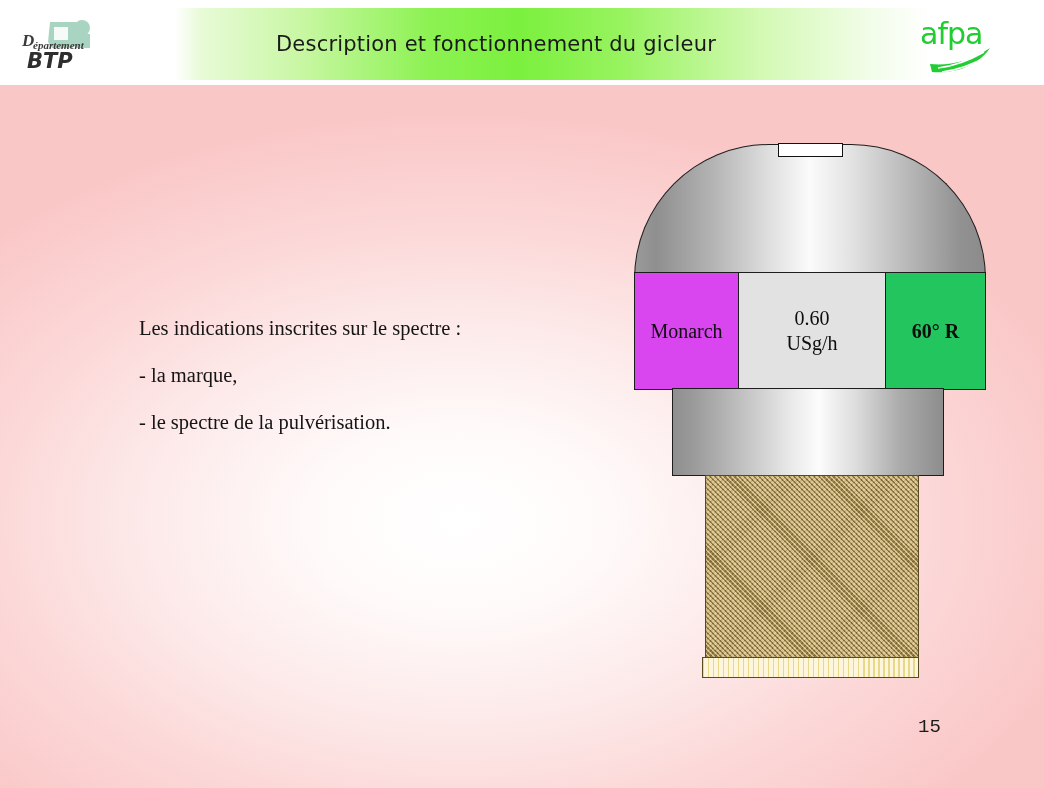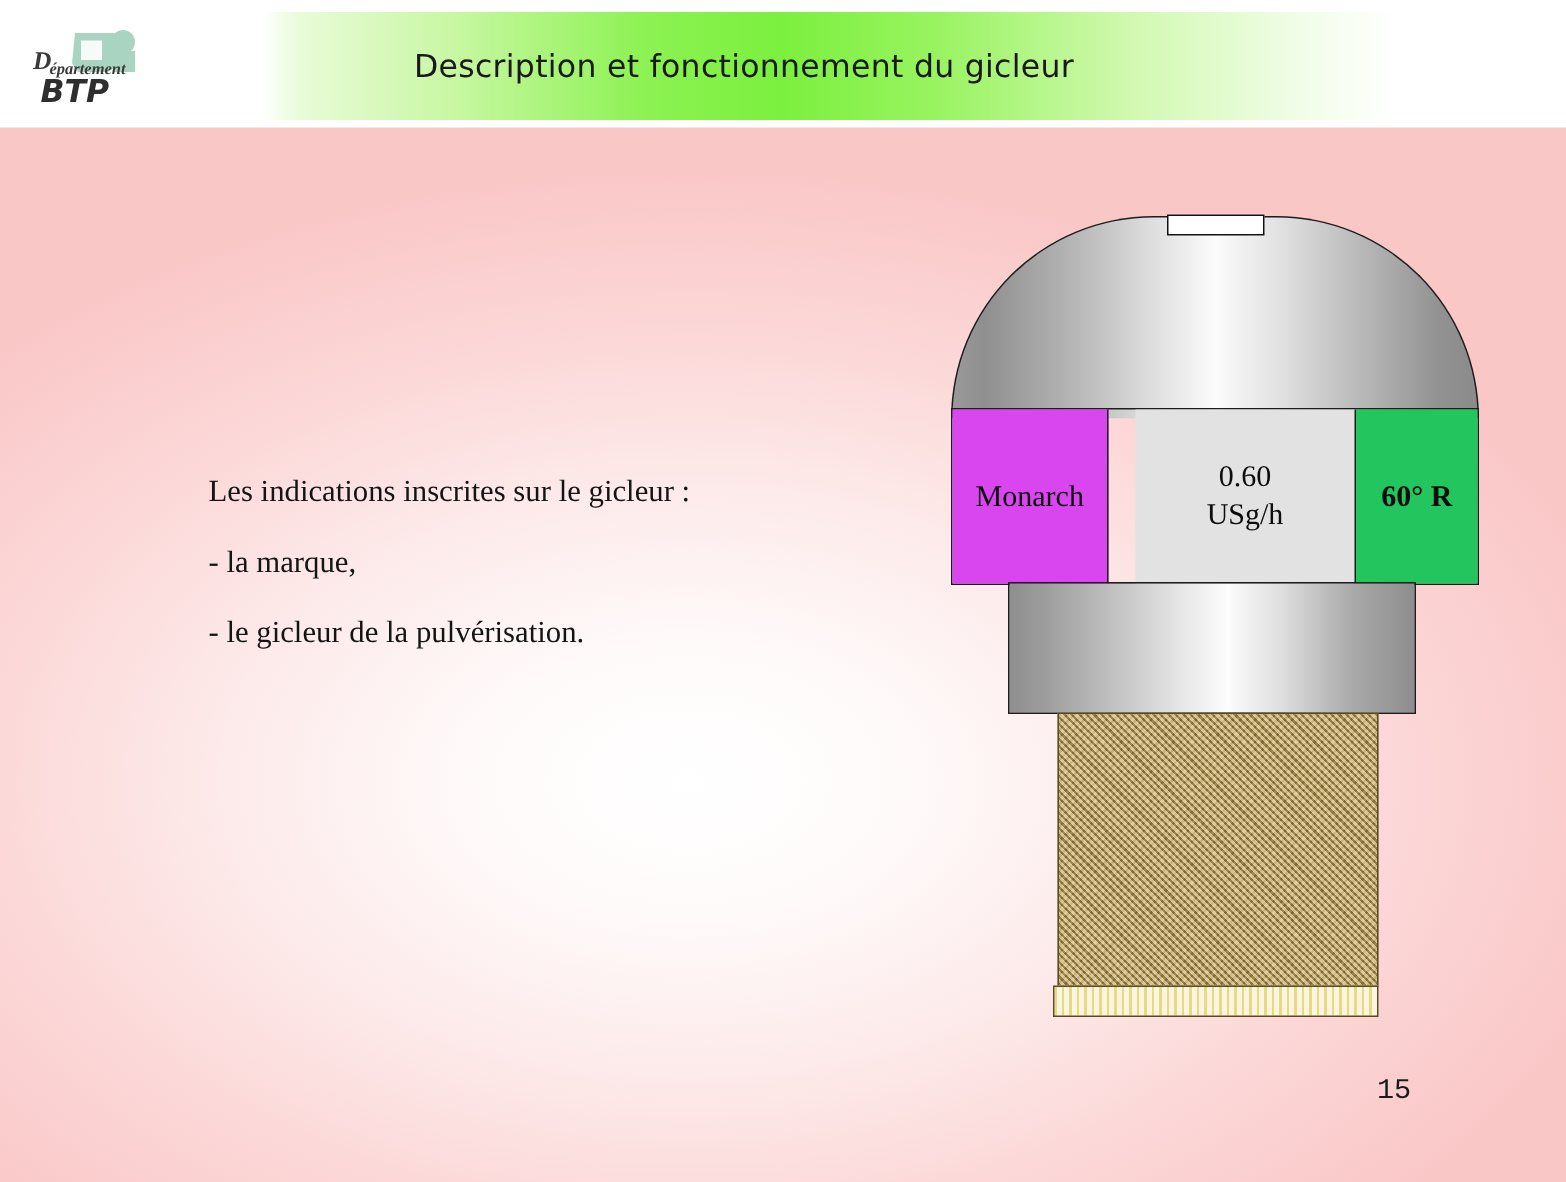--- a/index.html
+++ b/index.html
@@ -168,21 +168,20 @@
   }
   #cell-brand {
     width: 104px;
     background: #d946ef;
     border-right: 1.5px solid #1d1d1d;
   }
   #cell-flow {
     width: 147px;
     background: #e2e2e2;
     border-right: 1.5px solid #1d1d1d;
-    margin-left: 18px;
   }
   #cell-angle {
     flex: 1;
     background: #22c55e;
     font-weight: bold;
   }
   #cell-flow .flow-inner { white-space: pre-line; }
 
   
   #neck {
@@ -268,27 +267,35 @@
         <path d="M38 9 L52 9 L52 22 L38 22 Z" fill="#ffffff" opacity="0.9"></path>
         <circle cx="66" cy="10" r="8" fill="#9ccdb8"></circle>
         <path d="M60 16 L74 16 L74 30 L60 30 Z" fill="#9ccdb8"></path>
       </g>
       <text x="6" y="28" font-family="'Liberation Serif',serif" font-style="italic" font-size="17" font-weight="bold" fill="#3a3a3a">D</text>
       <text x="17" y="31" font-family="'Liberation Serif',serif" font-style="italic" font-size="11" font-weight="bold" fill="#3a3a3a">épartement</text>
       <text x="11" y="50" font-family="'DejaVu Sans',sans-serif" font-style="italic" font-size="21" font-weight="bold" fill="#2e2e2e">BTP</text>
     </svg>
   </div>
 
+  <div id="logo-afpa">
+    <svg viewBox="0 0 82 62" width="82" height="62" aria-hidden="true">
+      <text x="2" y="30" font-family="'DejaVu Sans',sans-serif" font-size="30" fill="#22cc33" letter-spacing="-1">afpa</text>
+      <path d="M12 50 C30 52 52 48 72 34 C60 52 36 60 14 58 Z" fill="#22cc33"></path>
+      <path d="M20 54 C36 52 52 46 66 38" stroke="#ffffff" stroke-width="1.6" fill="none"></path>
+      <path d="M24 58 C40 56 56 50 70 42" stroke="#ffffff" stroke-width="1.6" fill="none"></path>
+    </svg>
+  </div>
 
   <div id="slide-body"></div>
 
   <div id="text-block">
-    <div class="line">Les indications inscrites sur le gicleur :</div>
+    <div class="line">Les indications inscrites sur le spectre :</div>
     <div class="line">- la marque,</div>
-    <div class="line">- le gicleur de la pulvérisation.</div>
+    <div class="line">- le spectre de la pulvérisation.</div>
   </div>
 
   <div id="nozzle">
 
     <div id="dome"></div>
     <div id="dome-slot"></div>
 
     <div id="label-band">
       <div class="cell" id="cell-brand">Monarch</div>
       <div class="cell" id="cell-flow">

